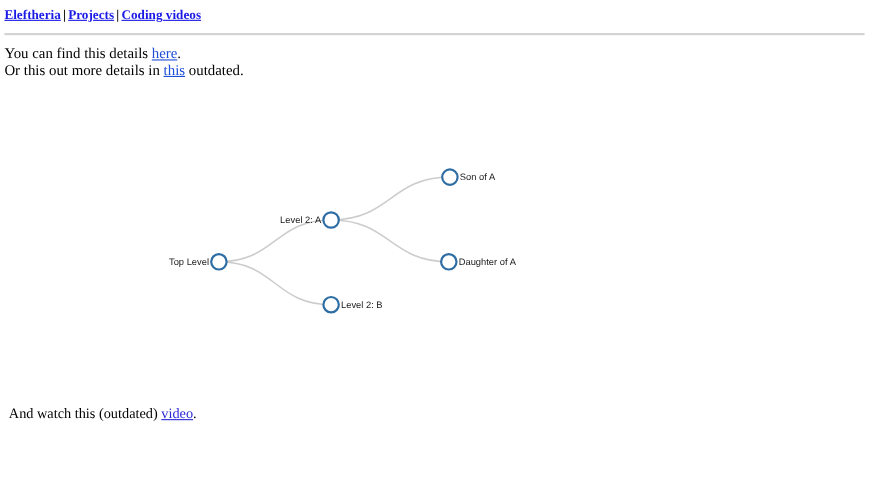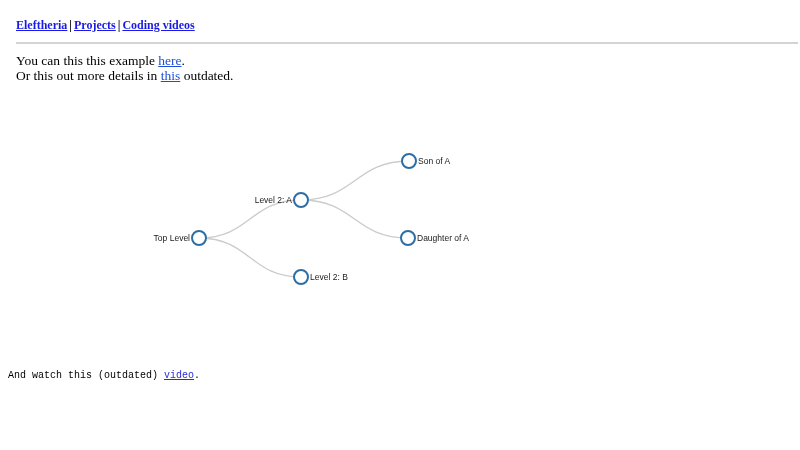--- a/index.html
+++ b/index.html
@@ -10,21 +10,21 @@
   body {
     width: 800px;
     height: 450px;
     overflow: hidden;
     font-family: "Liberation Serif", "DejaVu Serif", serif;
     font-size: 13px;
     color: #000000;
     position: relative;
   }
   .page {
-    padding: 16px;
+    padding: 4px;
     box-sizing: border-box;
     width: 676px;
     height: 450px;
     position: relative;
   }
 
   
   .nav {
     font-family: "Liberation Serif", "DejaVu Serif", serif;
     font-size: 12px;
@@ -61,22 +61,22 @@
   }
   p.body-text a {
     color: #1d4ed8;
     text-decoration: underline;
   }
   .outro {
     position: absolute;
     left: 8px;
     top: 368px;
     margin: 0;
-    font-family: Liberation Mono, monospace;
-    font-size: 10px;
+    font-family: Liberation Serif, serif;
+    font-size: 13px;
     line-height: 15px;
   }
   .outro a {
     color: #2a2ad8;
     text-decoration: underline;
   }
 
   
   .tree-wrap {
     position: absolute;
@@ -108,21 +108,21 @@
 <body>
 
 <div class="page">
 
   <div class="nav">
     <a href="#">Eleftheria</a><span class="sep">|</span><a href="#">Projects</a><span class="sep">|</span><a href="#">Coding videos</a>
   </div>
 
   <hr class="rule">
 
-  <p class="body-text"><span>You can this this example </span><a href="#">here</a><span>.</span></p>
+  <p class="body-text"><span>You can find this details </span><a href="#">here</a><span>.</span></p>
 
   <p class="body-text"><span>Or this out more details in </span><a href="#">this</a><span> outdated.</span></p>
 
   <div class="tree-wrap">
     <svg class="tree" width="800" height="270" viewBox="0 0 800 270">
       <g>
         <path class="link-path" d="M199,158C250,158 250,120 301,120"></path>
         <path class="link-path" d="M199,158C250,158 250,197 301,197"></path>
         <path class="link-path" d="M301,120C355,120 355,81 409,81"></path>
         <path class="link-path" d="M301,120C354.5,120 354.5,158 408,158"></path>

